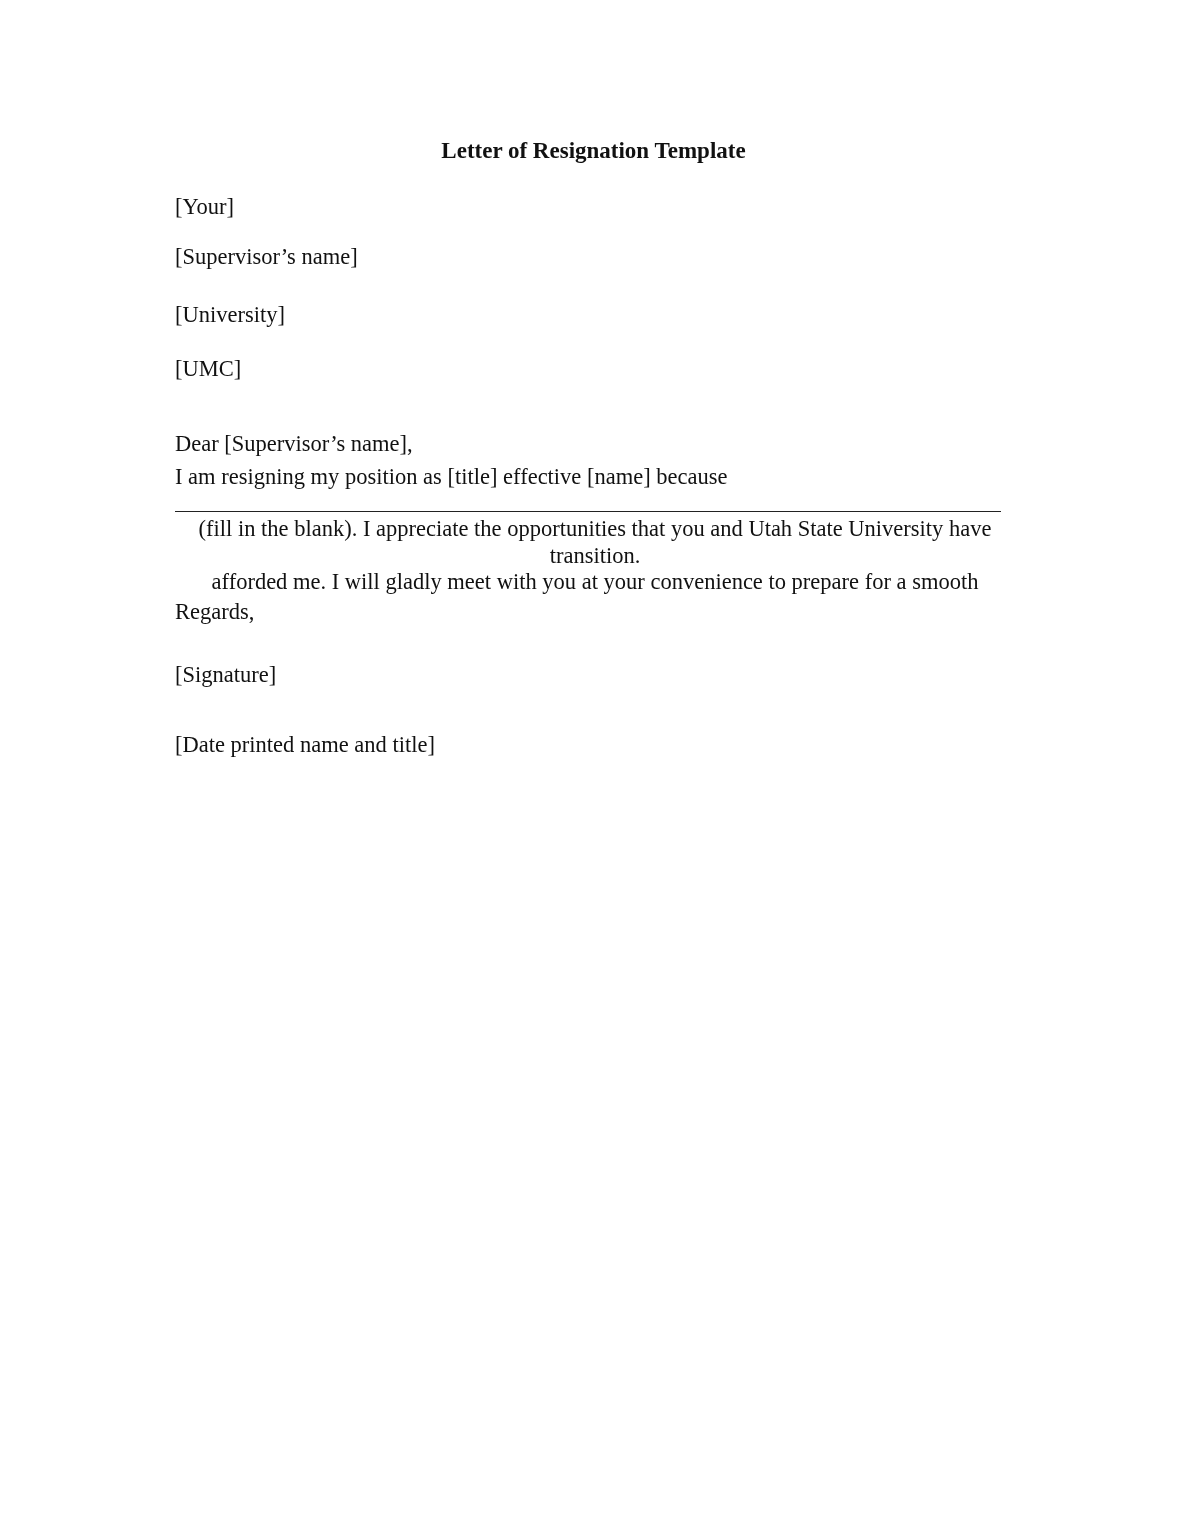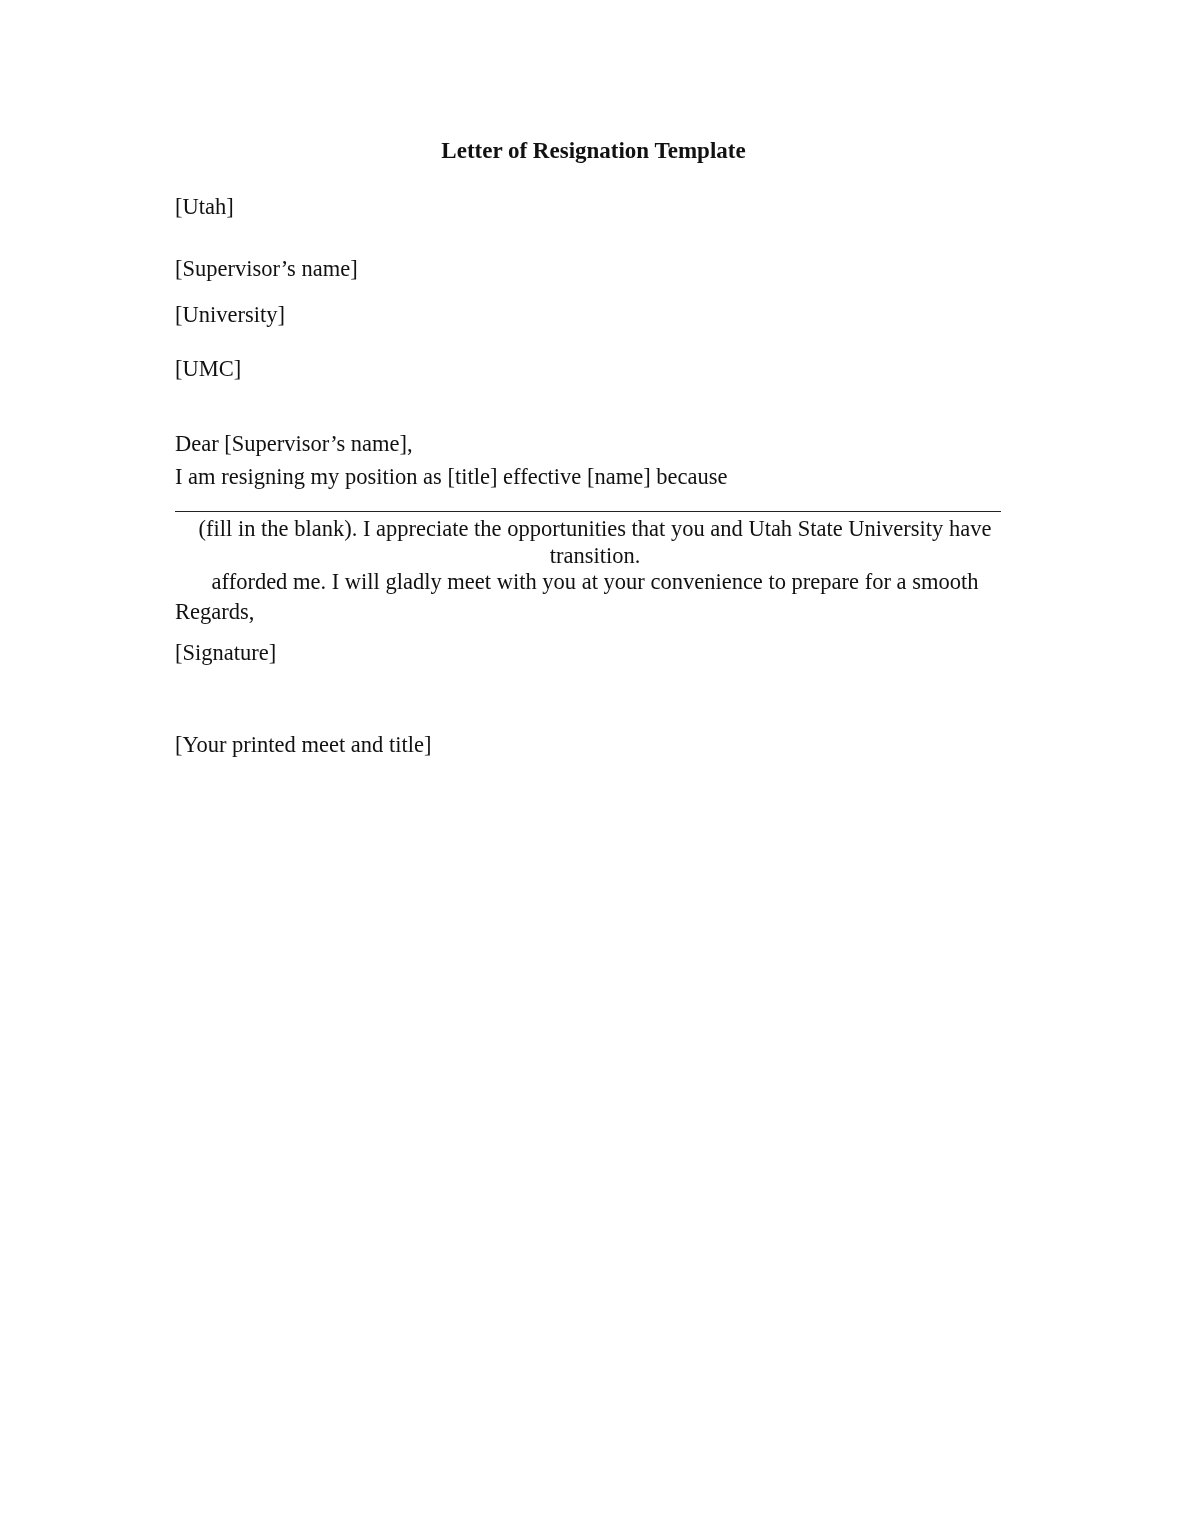--- a/index.html
+++ b/index.html
@@ -10,28 +10,28 @@
   .line { position: absolute; left: 175px; font-size: 22.5px; white-space: nowrap; }
   .blank { position: absolute; left: 175px; top: 511px; width: 826px; border-top: 1.5px solid #222; }
   .para { position: absolute; left: 175px; top: 516px; width: 840px; font-size: 22.5px; line-height: 26.5px; text-align: center; }
   .para span { display: block; white-space: nowrap; }
 </style>
 </head>
 <body>
 
 <div>
   <div class="title">Letter of Resignation Template</div>
-  <div class="line" style="top:194px">[Utah]</div>
-  <div class="line" style="top:256px">[Supervisor’s name]</div>
+  <div class="line" style="top:194px">[Your]</div>
+  <div class="line" style="top:244px">[Supervisor’s name]</div>
   <div class="line" style="top:302px">[University]</div>
   <div class="line" style="top:356px">[UMC]</div>
   <div class="line" style="top:431px">Dear [Supervisor’s name],</div>
   <div class="line" style="top:464px">I am resigning my position as [title] effective [name] because</div>
   <div class="blank"></div>
   <div class="para">
     <span>(fill in the blank).  I appreciate the opportunities that you and Utah State University have</span>
     <span>transition.</span>
     <span>afforded me.  I will gladly meet with you at your convenience to prepare for a smooth</span>
   </div>
   <div class="line" style="top:599px">Regards,</div>
-  <div class="line" style="top:640px">[Signature]</div>
-  <div class="line" style="top:732px">[Your printed meet and title]</div>
+  <div class="line" style="top:662px">[Signature]</div>
+  <div class="line" style="top:732px">[Date printed name and title]</div>
 </div>
 
 </body></html>

